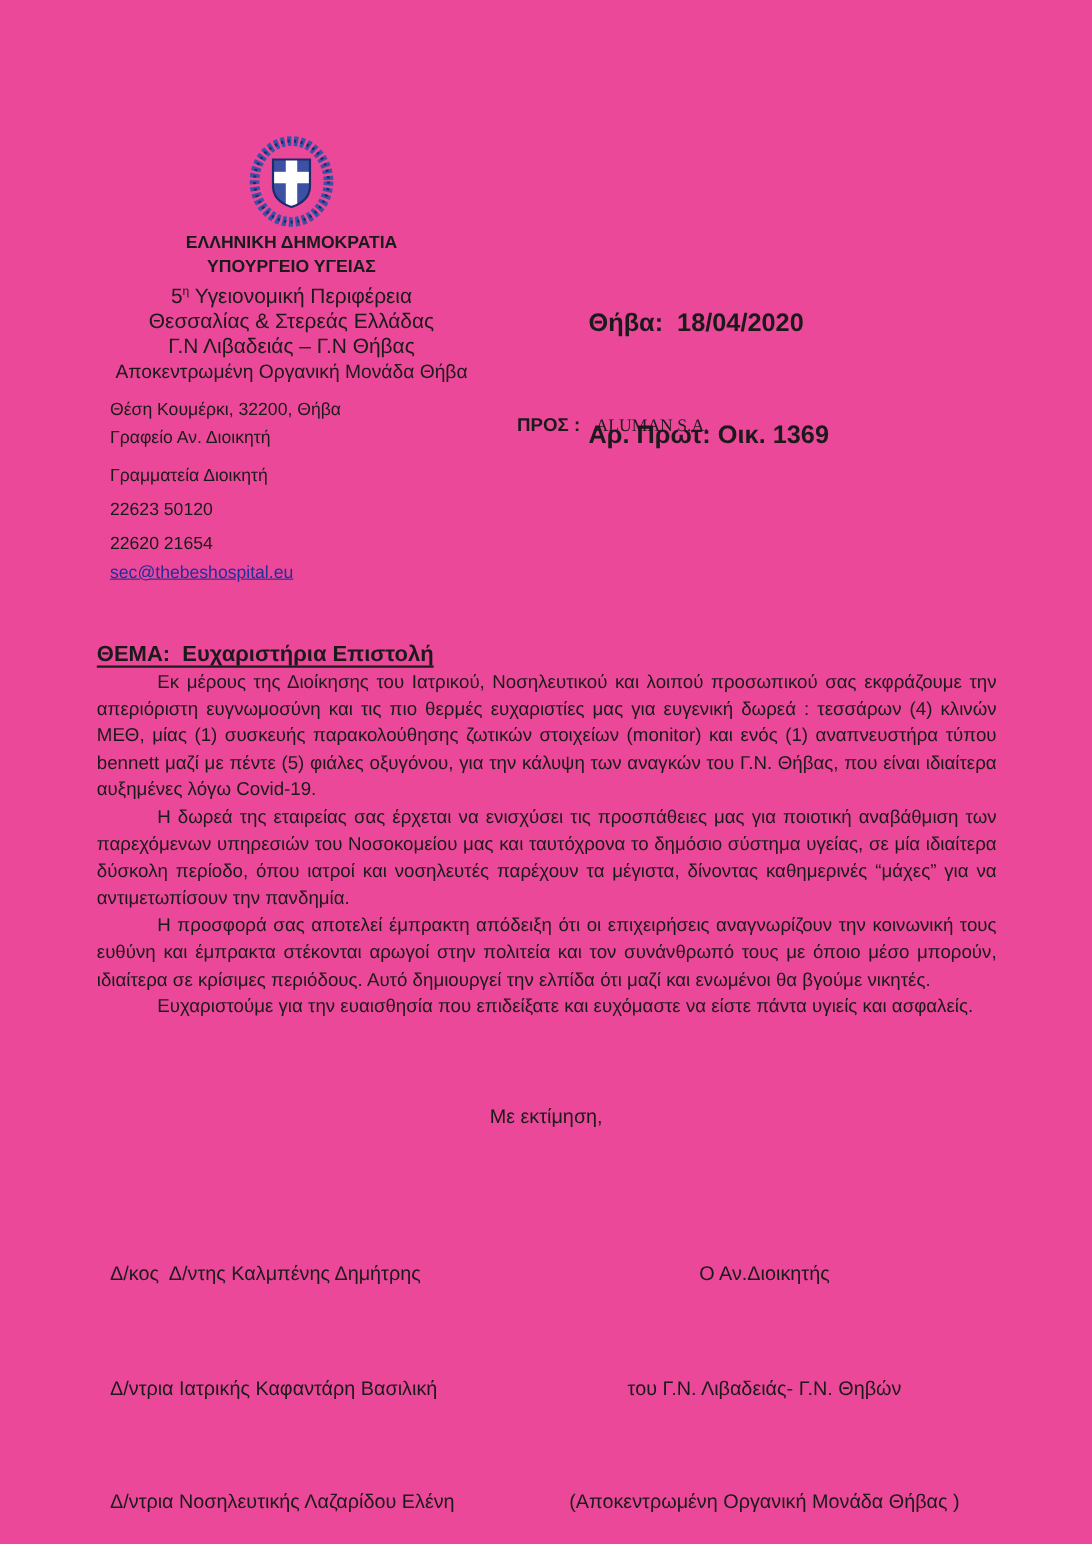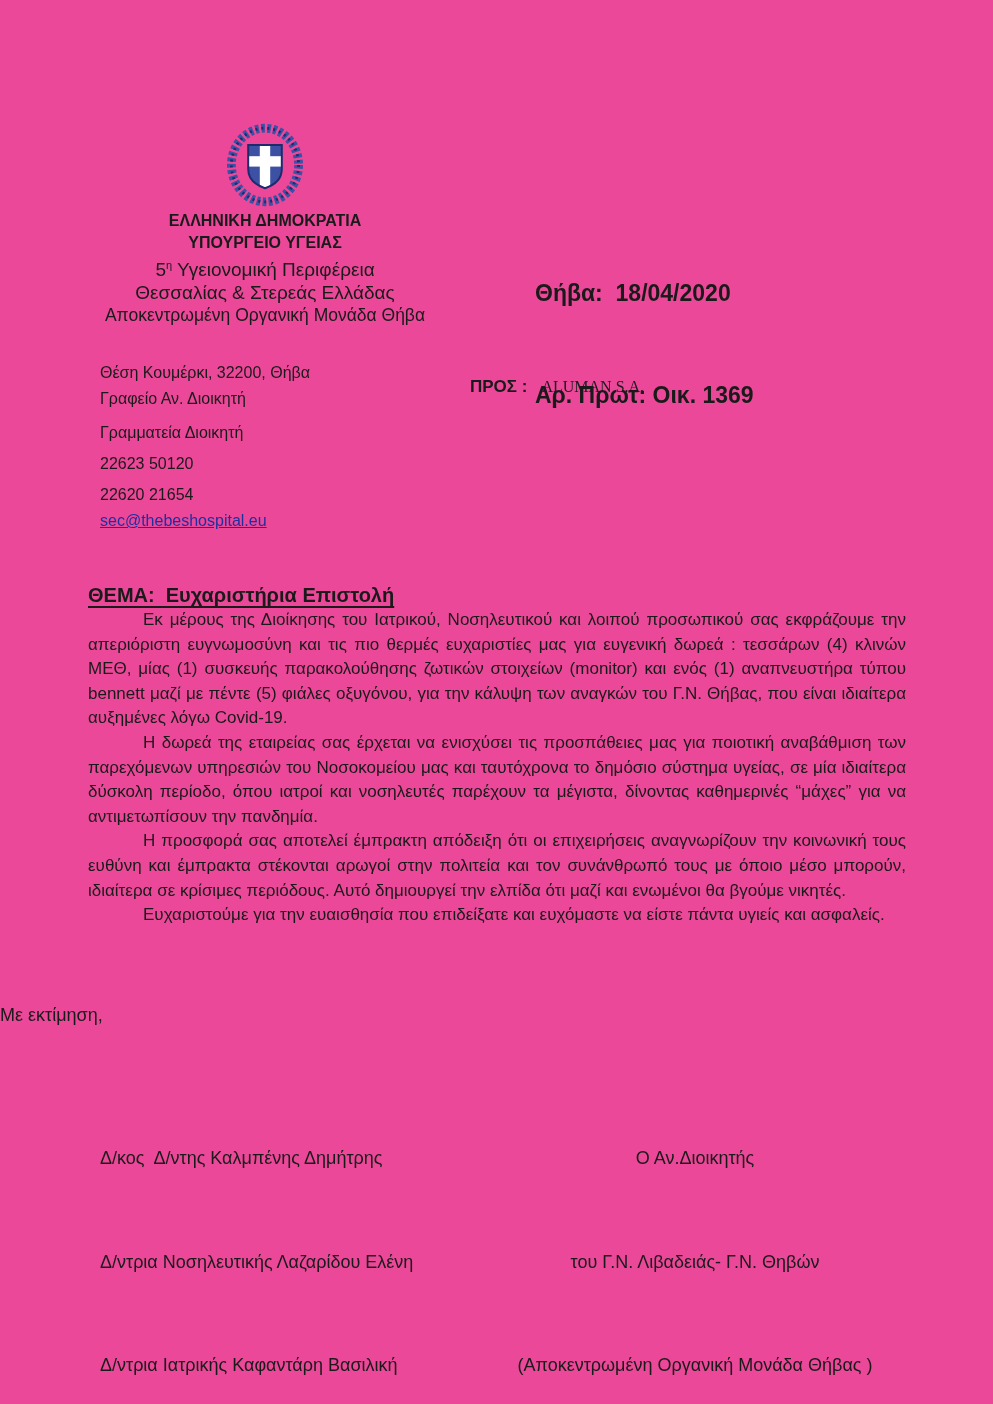--- a/index.html
+++ b/index.html
@@ -100,20 +100,21 @@
     text-align: justify;
   }
   .body-block p { text-indent: 55px; }
 
   
   .closing-line {
     position: absolute;
     left: 0;
     top: 1005px;
     width: 993px;
+    text-align: center;
     font-size: 18px;
   }
 
   
   .sig-left {
     position: absolute;
     left: 100px;
     top: 1072px;
     font-size: 18px;
     line-height: 34.5px;
@@ -151,20 +152,21 @@
       </g>
       <path d="M29 31 h42 v30 q0 17 -21 24 q-21 -7 -21 -24 z" fill="none" stroke="#1D2B6D" stroke-width="2.5"></path>
     </svg>
   </div>
 
   <div class="org-block">
     <div class="org-line-bold">ΕΛΛΗΝΙΚΗ ΔΗΜΟΚΡΑΤΙΑ</div>
     <div class="org-line-bold">ΥΠΟΥΡΓΕΙΟ ΥΓΕΙΑΣ</div>
     <div class="org-line-lg"><span>5</span><sup>η</sup><span> Υγειονομική Περιφέρεια</span></div>
     <div class="org-line-lg">Θεσσαλίας &amp; Στερεάς Ελλάδας</div>
+    <div class="org-line-lg">Γ.Ν Λιβαδειάς – Γ.Ν Θήβας</div>
     <div class="org-line-md">Αποκεντρωμένη Οργανική Μονάδα Θήβα</div>
   </div>
 
   <div class="meta-block">
     <div>Θήβα:  18/04/2020</div>
     <div>Αρ. Πρωτ: Οικ. 1369</div>
   </div>
 
   <div class="contact-block">
     <div class="contact-line">Θέση Κουμέρκι, 32200, Θήβα</div>
@@ -186,22 +188,22 @@
     <p>Εκ μέρους της Διοίκησης του Ιατρικού, Νοσηλευτικού και λοιπού προσωπικού σας εκφράζουμε την απεριόριστη ευγνωμοσύνη και τις πιο θερμές ευχαριστίες μας για ευγενική δωρεά : τεσσάρων (4) κλινών ΜΕΘ, μίας (1) συσκευής παρακολούθησης ζωτικών στοιχείων (monitor) και ενός (1) αναπνευστήρα τύπου bennett μαζί με πέντε (5) φιάλες οξυγόνου, για την κάλυψη των αναγκών του Γ.Ν. Θήβας, που είναι ιδιαίτερα αυξημένες λόγω Covid-19.</p>
     <p>Η δωρεά της εταιρείας σας έρχεται να ενισχύσει τις προσπάθειες μας για ποιοτική αναβάθμιση των παρεχόμενων υπηρεσιών του Νοσοκομείου μας και ταυτόχρονα το δημόσιο σύστημα υγείας, σε μία ιδιαίτερα δύσκολη περίοδο, όπου ιατροί και νοσηλευτές παρέχουν τα μέγιστα, δίνοντας καθημερινές “μάχες” για να αντιμετωπίσουν την πανδημία.</p>
     <p>Η προσφορά σας αποτελεί έμπρακτη απόδειξη ότι οι επιχειρήσεις αναγνωρίζουν την κοινωνική τους ευθύνη και έμπρακτα στέκονται αρωγοί στην πολιτεία και τον συνάνθρωπό τους με όποιο μέσο μπορούν, ιδιαίτερα σε κρίσιμες περιόδους. Αυτό δημιουργεί την ελπίδα ότι μαζί και ενωμένοι θα βγούμε νικητές.</p>
     <p>Ευχαριστούμε για την ευαισθησία που επιδείξατε και ευχόμαστε να είστε πάντα υγιείς και ασφαλείς.</p>
   </div>
 
   <div class="closing-line">Με εκτίμηση,</div>
 
   <div class="sig-left">
     <div>Δ/κος  Δ/ντης Καλμπένης Δημήτρης</div>
+    <div>Δ/ντρια Ιατρικής Καφαντάρη Βασιλική</div>
     <div>Δ/ντρια Νοσηλευτικής Λαζαρίδου Ελένη</div>
-    <div>Δ/ντρια Ιατρικής Καφαντάρη Βασιλική</div>
     
   </div>
 
   <div class="sig-right">
     <div>Ο Αν.Διοικητής</div>
     <div>του Γ.Ν. Λιβαδειάς- Γ.Ν. Θηβών</div>
     <div>(Αποκεντρωμένη Οργανική Μονάδα Θήβας )</div>
     
   </div>
 

